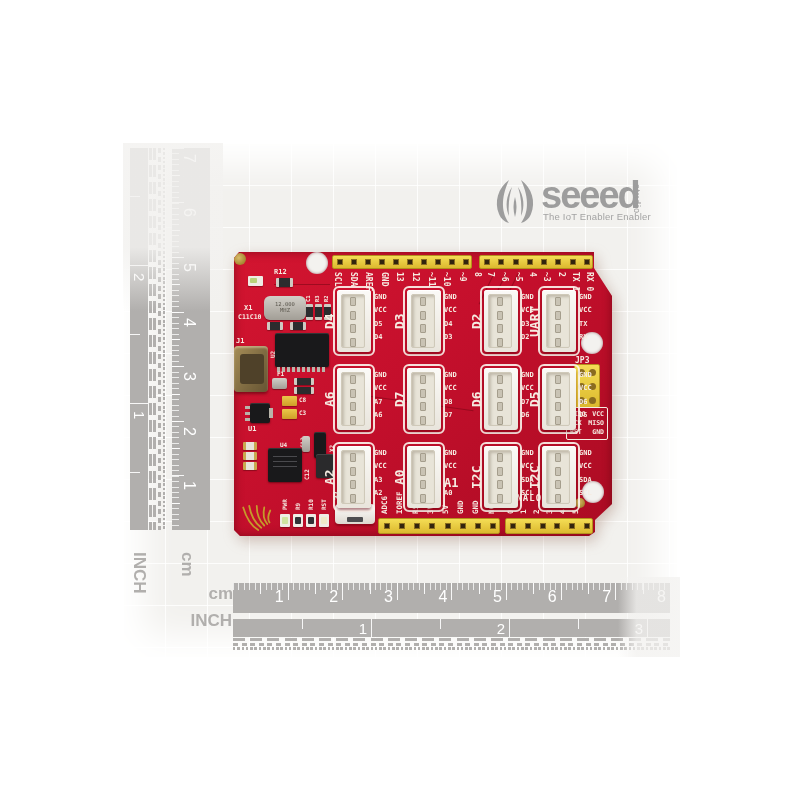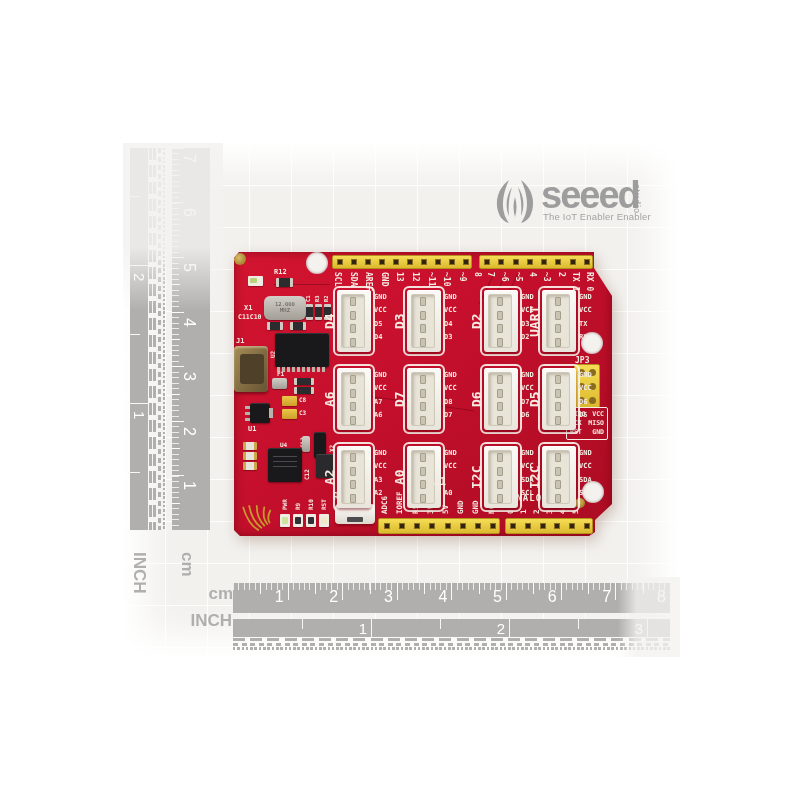--- a/index.html
+++ b/index.html
@@ -485,21 +485,21 @@
         <span class="grove-body" style="position: absolute; left: 173px; top: 194px; width: 34px; height: 62px;">
           <span class="grove-slot" style="position: absolute; left: 4px; top: 4px; width: 24px; height: 54px;"></span>
           <span class="grove-pin" style="position: absolute; left: 13px; top: 7px; width: 6px; height: 9px;"></span>
           <span class="grove-pin" style="position: absolute; left: 13px; top: 20.6px; width: 6px; height: 9px;"></span>
           <span class="grove-pin" style="position: absolute; left: 13px; top: 34.2px; width: 6px; height: 9px;"></span>
           <span class="grove-pin" style="position: absolute; left: 13px; top: 47.8px; width: 6px; height: 9px;"></span>
         </span>
         <span class="silk v" style="position: absolute; left: 158.5px; top: 232.9px; font-size: 13px; line-height: 1; transform: rotate(-90deg);">A0</span>
         <span class="silk" style="position: absolute; left: 210px; top: 198px; font-size: 7px; line-height: 1;">GND</span>
         <span class="silk" style="position: absolute; left: 210px; top: 211.4px; font-size: 7px; line-height: 1;">VCC</span>
-        <span class="silk" style="position: absolute; left: 200px; top: 224.8px; font-size: 10px; line-height: 1;">A1</span>
+        <span class="silk" style="position: absolute; left: 210px; top: 224.8px; font-size: 12px; line-height: 1;">A1</span>
         <span class="silk" style="position: absolute; left: 210px; top: 238.2px; font-size: 7px; line-height: 1;">A0</span>
         <span class="grove-foot" style="position: absolute; left: 246px; top: 190px; width: 42px; height: 70px;"></span>
         <span class="grove-body" style="position: absolute; left: 250px; top: 194px; width: 34px; height: 62px;">
           <span class="grove-slot" style="position: absolute; left: 4px; top: 4px; width: 24px; height: 54px;"></span>
           <span class="grove-pin" style="position: absolute; left: 13px; top: 7px; width: 6px; height: 9px;"></span>
           <span class="grove-pin" style="position: absolute; left: 13px; top: 20.6px; width: 6px; height: 9px;"></span>
           <span class="grove-pin" style="position: absolute; left: 13px; top: 34.2px; width: 6px; height: 9px;"></span>
           <span class="grove-pin" style="position: absolute; left: 13px; top: 47.8px; width: 6px; height: 9px;"></span>
         </span>
         <span class="silk v" style="position: absolute; left: 235.5px; top: 236.85px; font-size: 13px; line-height: 1; transform: rotate(-90deg);">I2C</span>

